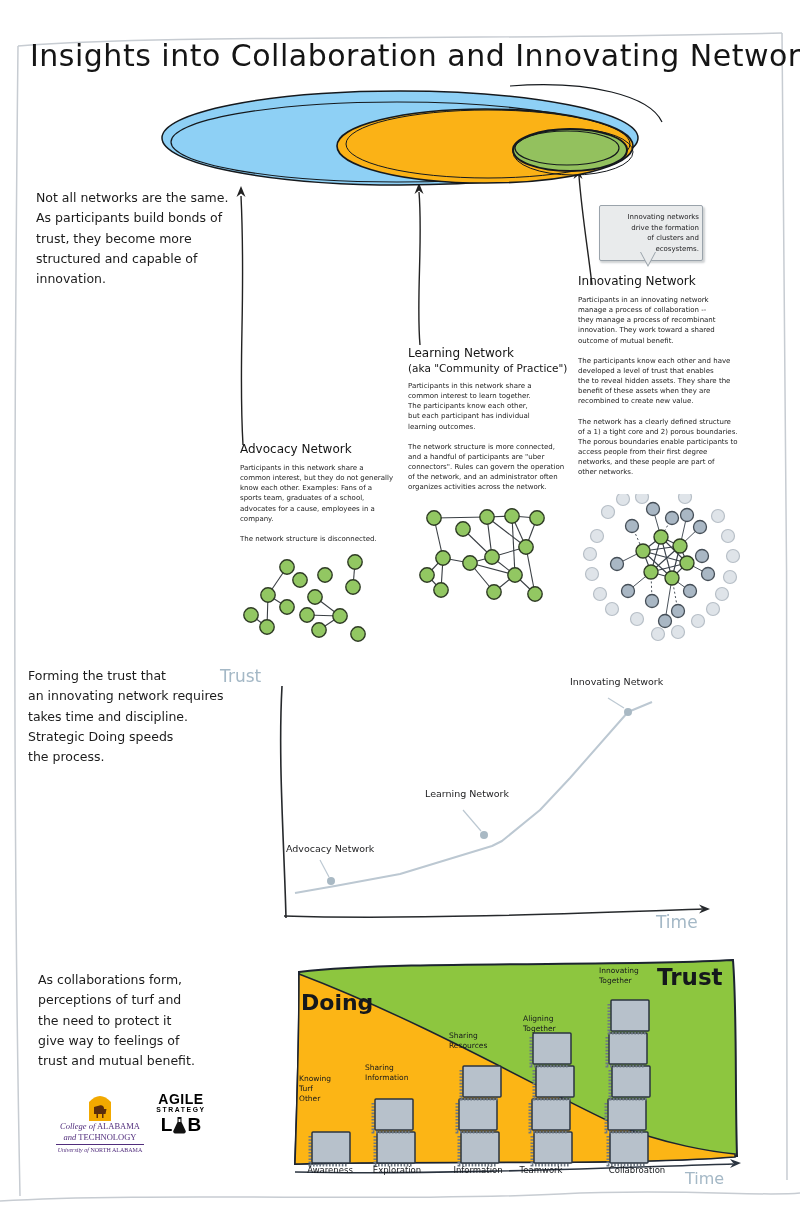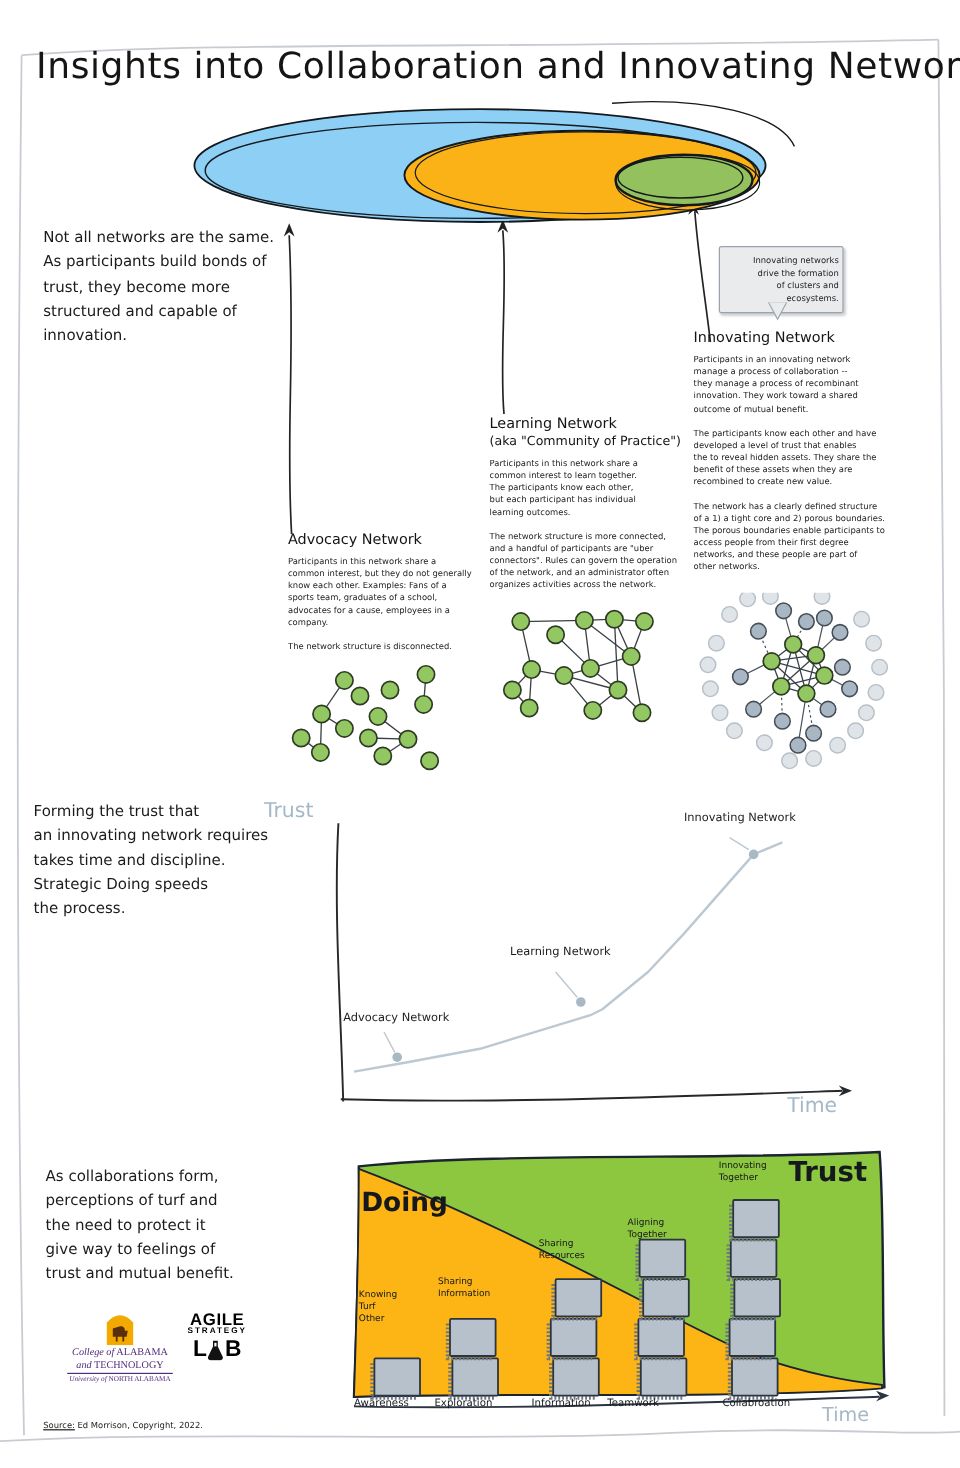--- a/index.html
+++ b/index.html
@@ -20,21 +20,21 @@
   .net-col{position:absolute}
   .col-title{font-size:12px;color:#141414;white-space:pre-line}
   .col-subtitle{font-size:10.5px;color:#141414;margin-top:2px;white-space:nowrap}
   .col-body{font-size:7px;line-height:1.45;white-space:pre-line;margin-top:7px;color:#222}
   .adv-col{left:240px;top:442px;width:160px}
   .lea-col{left:408px;top:346px;width:172px}
   .inn-col{left:578px;top:274px;width:182px}
   .gray-axis{color:#a4b8c6;font-size:17px}
   .chart-label{position:absolute;font-size:9.5px;color:#1d1d1f;white-space:nowrap}
   .stage-label{position:absolute;font-size:7.5px;line-height:1.3;text-align:left;width:64px;white-space:pre-line;color:#15181c}
-  .stairs-axis-label{position:absolute;font-size:8.5px;width:70px;color:#15181c;top:213px}
+  .stairs-axis-label{position:absolute;font-size:8.5px;width:70px;text-align:center;color:#15181c;top:213px}
   .big-hand{position:absolute;font-weight:bold;color:#15181c}
   .una{left:50px;top:1091px;width:100px;text-align:center;color:#512d7c;font-family:"Liberation Serif",serif}
   .una .l1{font-size:8.5px;line-height:1.25}
   .una .pre{font-style:italic}
   .una .rule{height:1px;background:#512d7c;margin:2px 6px}
   .una .l3{font-size:6px}
   .asl{left:152px;top:1092px;width:58px;color:#000000;font-family:"Liberation Sans",sans-serif;text-align:center}
   .asl .a1{font-size:14px;font-weight:bold;letter-spacing:.5px;line-height:1}
   .asl .a2{font-size:6.8px;font-weight:bold;letter-spacing:1.6px;line-height:1.3}
   .asl .a3{font-size:19px;font-weight:bold;line-height:1;display:flex;align-items:flex-end;justify-content:center;gap:1px}
@@ -373,14 +373,13 @@
     <span>L</span>
     <svg width="13" height="17" viewBox="0 0 13 17">
       <path d="M4.5,0 h4 v5 l4,8.5 a2,2 0 0 1 -1.8,3 h-8.4 a2,2 0 0 1 -1.8,-3 l4,-8.5 z" fill="#121212"></path>
       <rect x="5.6" y="2" width="1.8" height="3" fill="#fff"></rect>
     </svg>
     <span>B</span>
   </div>
 </div>
 
 <div class="abs source">
-  <div><span class="u">Source:</span><span> Ed Morrison, Copyright, 2022.</span></div>
 </div>
 
 </body></html>

